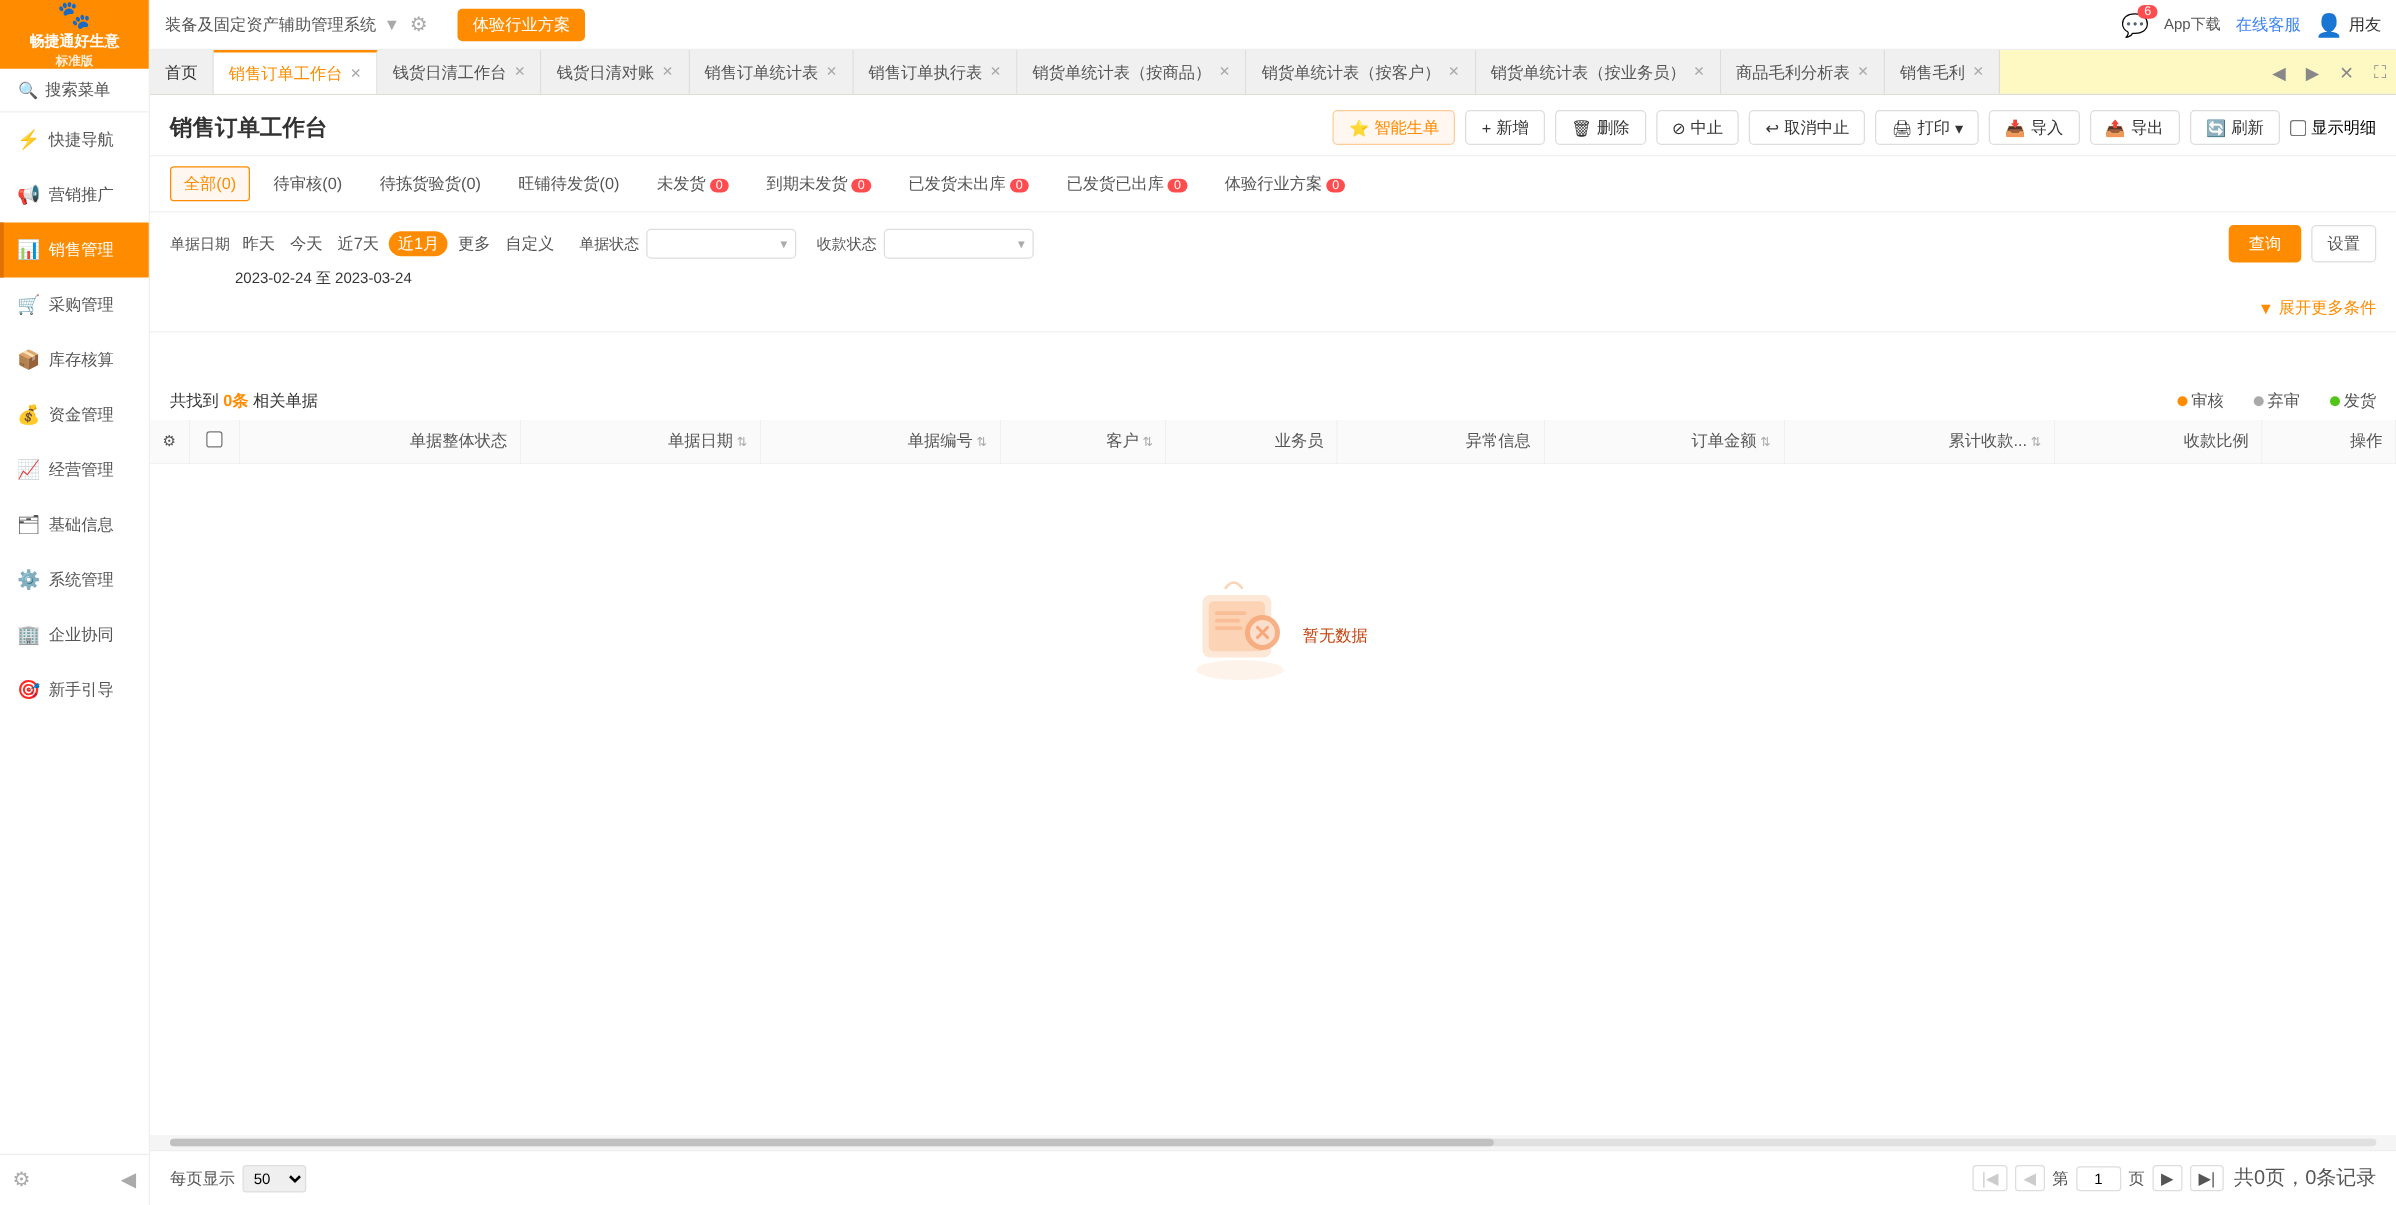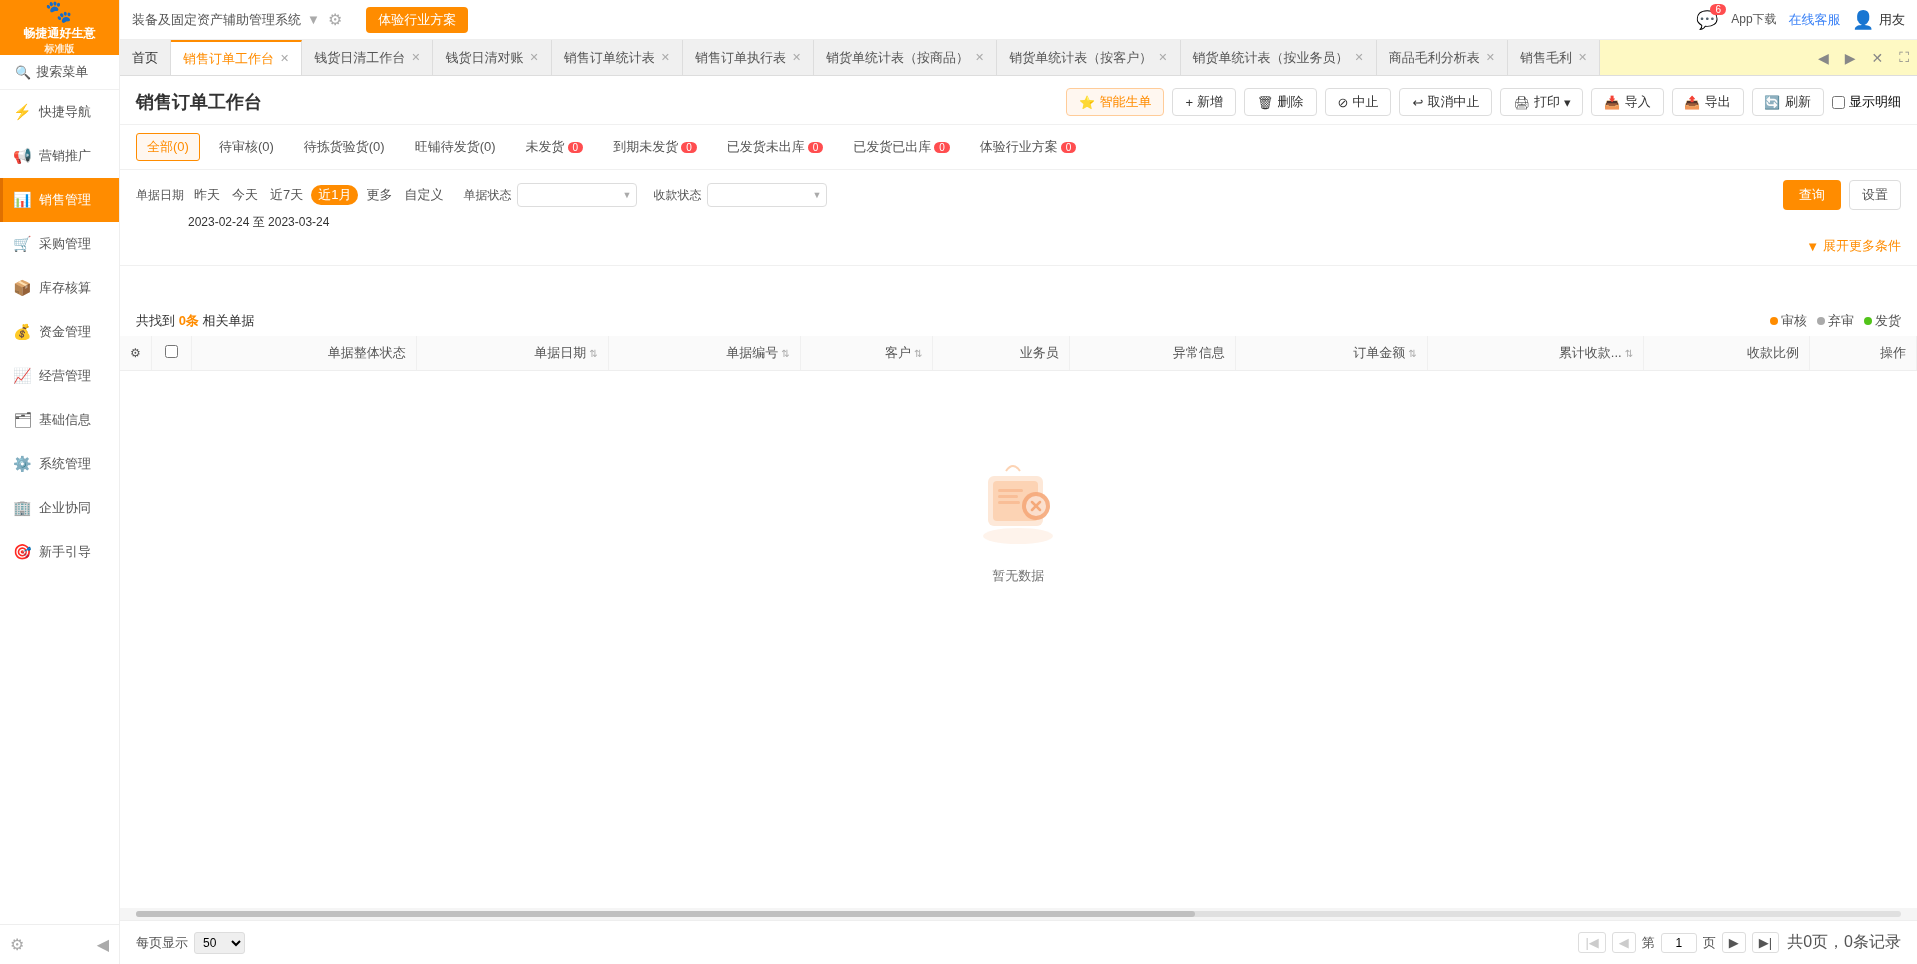--- a/index.html
+++ b/index.html
@@ -64,38 +64,38 @@
     .select-wrapper::after { content: '▼'; position: absolute; right: 6px; top: 50%; transform: translateY(-50%); font-size: 9px; color: #aaa; pointer-events: none; }
     .expand-btn { color: #ff8c00; cursor: pointer; font-size: 12px; display: flex; align-items: center; gap: 4px; margin-left: auto; }
     .search-actions { display: flex; gap: 8px; margin-left: auto; }
     .btn-search { background: #ff8c00; color: #fff; border: none; padding: 5px 16px; border-radius: 4px; cursor: pointer; font-size: 13px; }
     .btn-setting { background: #fff; color: #555; border: 1px solid #ddd; padding: 5px 12px; border-radius: 4px; cursor: pointer; font-size: 13px; }
 
     
     .results-bar { padding: 6px 16px; display: flex; align-items: center; justify-content: space-between; font-size: 12px; color: #555; flex-shrink: 0; margin-top: 40px; }
     .results-count { color: #333; }
     .results-count .num { color: #ff8c00; font-weight: bold; }
-    .results-actions { display: flex; gap: 10px; align-items: center; }
+    .results-actions { display: flex; gap: 24px; align-items: center; }
     .result-action-btn { color: #555; cursor: pointer; font-size: 12px; display: flex; align-items: center; gap: 3px; }
     .result-action-btn .dot { width: 8px; height: 8px; border-radius: 50%; display: inline-block; }
     .dot-review { background: #ff8c00; }
     .dot-cancel { background: #aaa; }
     .dot-ship { background: #52c41a; }
 
     
     .table-wrapper { flex: 1; overflow: auto; }
     table { width: 100%; border-collapse: collapse; }
     thead th { background: #fafafa; border-bottom: 1px solid #eee; border-right: 1px solid #f0f0f0; padding: 8px 10px; text-align: right; color: #555; font-weight: normal; font-size: 12px; white-space: nowrap; position: sticky; top: 0; }
     thead th .sort { color: #aaa; font-size: 10px; margin-left: 3px; }
     tbody td { padding: 8px 10px; border-bottom: 1px solid #f5f5f5; color: #333; font-size: 12px; }
     .checkbox-col { width: 40px; text-align: center; }
     .settings-col { width: 30px; text-align: center; }
 
     
-    .empty-state { display: flex; flex-direction: column; align-items: center; padding: 80px 0; color: #737373; font-size: 13px; }
+    .empty-state { display: flex; flex-direction: row; align-items: center; justify-content: center; padding: 80px 0; color: #c2410c; font-size: 13px; }
     .empty-icon { width: 100px; height: 100px; margin-bottom: 16px; }
 
     
     .pagination { height: 44px; display: flex; align-items: center; justify-content: space-between; padding: 0 16px; border-top: 1px solid #eee; flex-shrink: 0; background: #fff; }
     .page-size { display: flex; align-items: center; gap: 6px; font-size: 12px; color: #555; }
     .page-size select { border: 1px solid #ddd; border-radius: 3px; padding: 2px 4px; font-size: 12px; }
     .page-nav { display: flex; align-items: center; gap: 6px; font-size: 12px; color: #555; }
     .page-nav button { border: 1px solid #ddd; background: #fff; border-radius: 3px; padding: 2px 6px; cursor: pointer; color: #555; }
     .page-nav button:disabled { color: #ccc; cursor: default; }
     .page-input { border: 1px solid #ddd; border-radius: 3px; width: 36px; padding: 2px 4px; text-align: center; font-size: 12px; }

